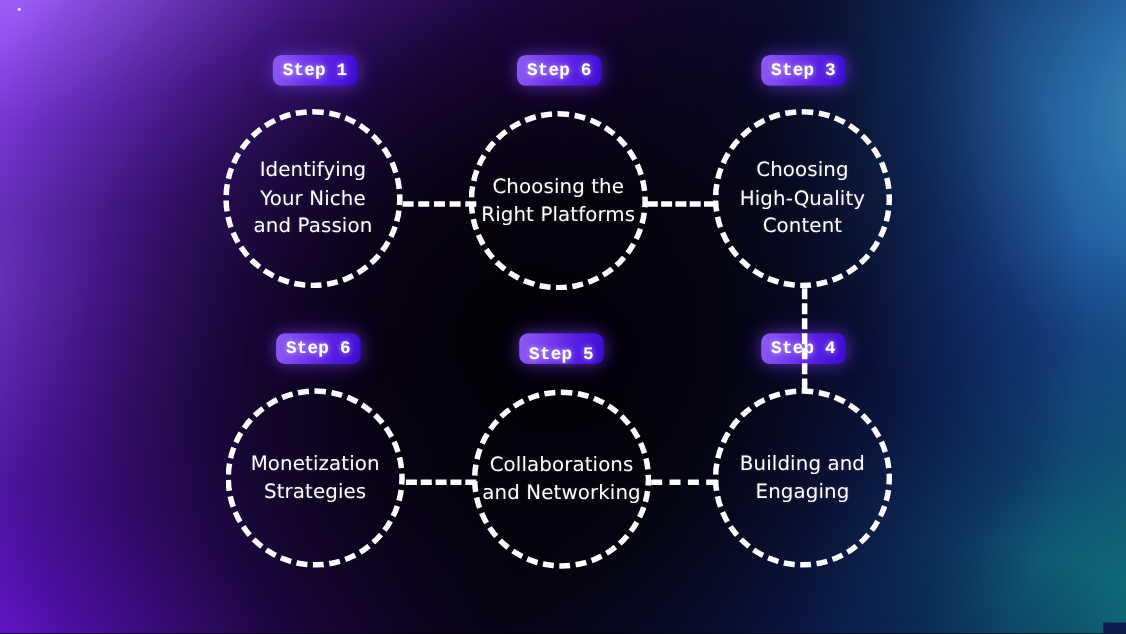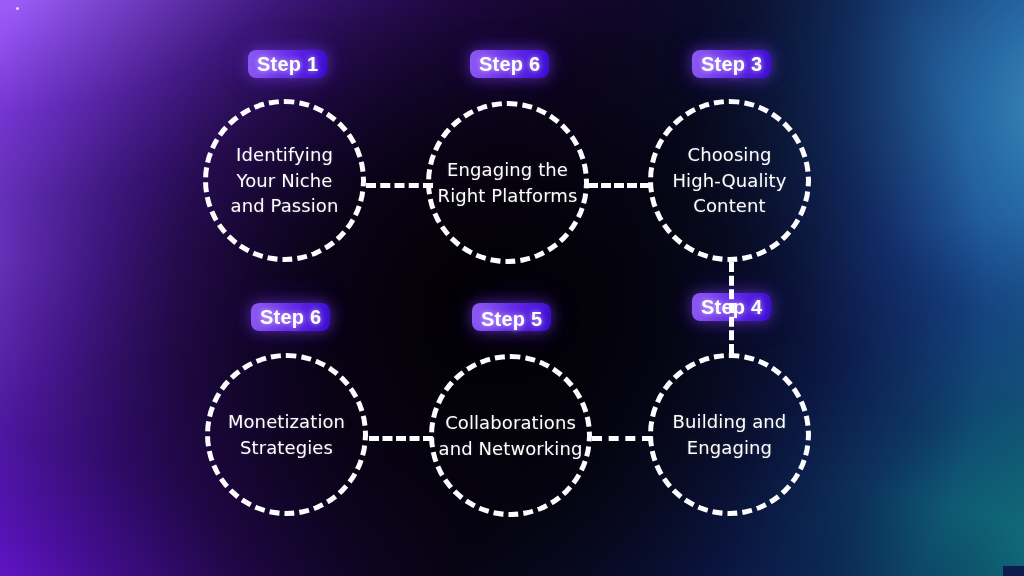--- a/index.html
+++ b/index.html
@@ -133,22 +133,22 @@
     border-radius:8px;
     display:flex;
     align-items:center;
     justify-content:center;
     background:linear-gradient(100deg,#8d5bf2 0%, #7b43ef 26%, #5a20e4 62%, #3a0bd0 100%);
     box-shadow:0 0 14px rgba(123,67,239,0.55), 0 0 30px rgba(90,32,228,0.30);
     z-index:6;
   }
   .badge-text {
     color:#ffffff;
-    font-family:Liberation Sans, sans-serif;
-    font-size:20px;
+    font-family:Liberation Mono, monospace;
+    font-size:16px;
     font-weight:600;
     letter-spacing:0.2px;
     white-space:nowrap;
     text-shadow:0 0 5px rgba(255,255,255,0.55), 0 0 11px rgba(190,160,255,0.45);
   }
 
   
   .conn-h {
     position:absolute;
     height:0;
@@ -195,37 +195,37 @@
         <div>Your Niche</div>
         <div>and Passion</div>
       </div>
     </div>
 
     <div class="badge" style="left:470px; top:50px;">
       <span class="badge-text">Step 6</span>
     </div>
     <div class="node" style="left:426px; top:101px;">
       <div class="node-label">
-        <div>Engaging the</div>
+        <div>Choosing the</div>
         <div>Right Platforms</div>
       </div>
     </div>
 
     <div class="badge" style="left:692px; top:50px;justify-content:center;">
       <span class="badge-text">Step 3</span>
     </div>
     <div class="node" style="left:648px; top:99px;">
       <div class="node-label">
         <div>Choosing</div>
         <div>High-Quality</div>
         <div>Content</div>
       </div>
     </div>
 
-    <div class="badge" style="left:692px; top:293px;align-items:center;">
+    <div class="badge" style="left:692px; top:303px;align-items:center;">
       <span class="badge-text">Step 4</span>
     </div>
     <div class="node" style="left:648px; top:353px;">
       <div class="node-label">
         <div>Building and</div>
         <div>Engaging</div>
       </div>
     </div>
 
     <div class="badge" style="left:472px; top:303px;align-items:flex-end;">

